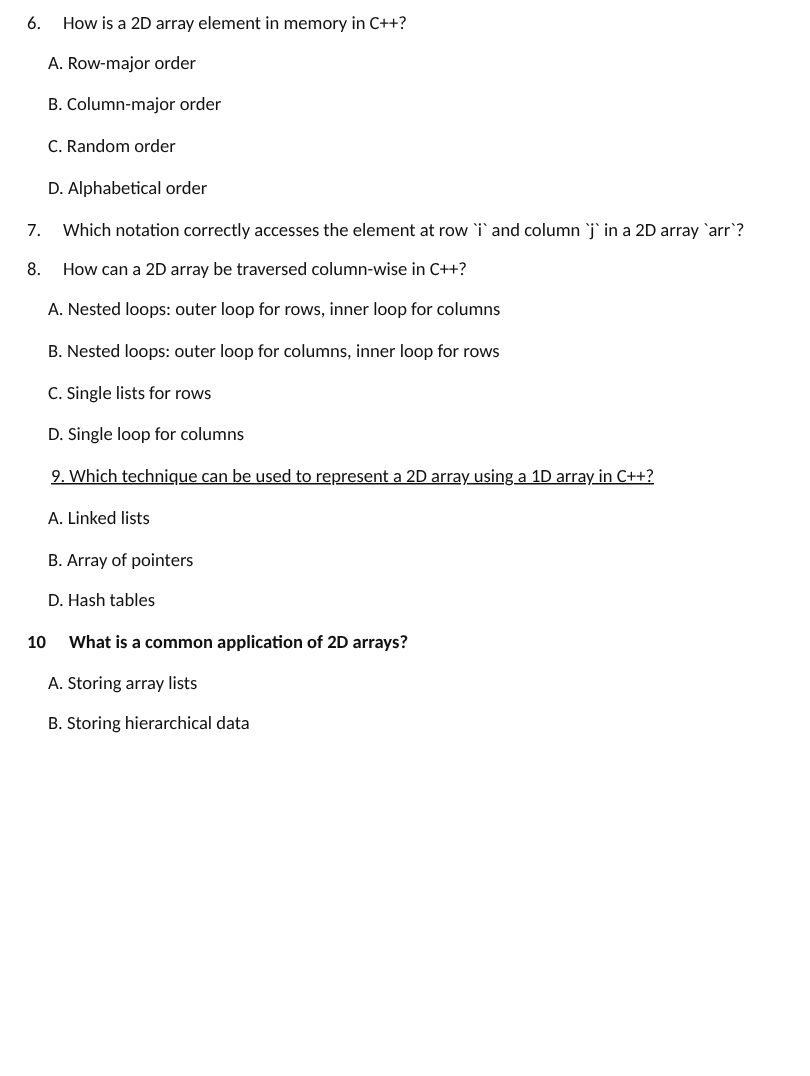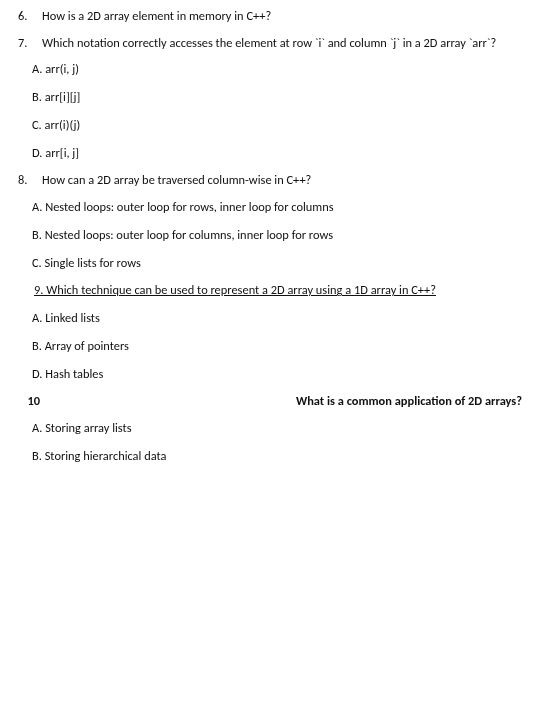--- a/index.html
+++ b/index.html
@@ -33,54 +33,55 @@
     padding-left: 14px;
   }
   .opt {
     margin-bottom: 11px;
   }
   .opt-inner {
     margin-bottom: 11px;
     padding-left: 2px;
     text-decoration: underline;
   }
-  .bold { font-weight: 700; text-align: right; }
+  .bold { font-weight: 700; }
 </style>
 </head>
 <body>
 
 <div class="question">
   <div class="q-line">
     <span class="q-num">6.</span>
     <span class="q-text">How is a 2D array element in memory in C++?</span>
   </div>
+  <div class="options">
+    <div class="opt">A. Row-major order</div>
+    <div class="opt">B. Column-major order</div>
+    <div class="opt">C. Random order</div>
+    <div class="opt">D. Alphabetical order</div>
+  </div>
 </div>
 
 <div class="question">
   <div class="q-line">
     <span class="q-num">7.</span>
     <span class="q-text">Which notation correctly accesses the element at row `i` and column `j` in a 2D array `arr`?</span>
-  </div>
-  <div class="options">
-    <div class="opt">A. arr(i, j)</div>
-    <div class="opt">B. arr[i][j]</div>
-    <div class="opt">C. arr(i)(j)</div>
-    <div class="opt">D. arr[i, j]</div>
   </div>
 </div>
 
 <div class="question">
   <div class="q-line">
     <span class="q-num">8.</span>
     <span class="q-text">How can a 2D array be traversed column-wise in C++?</span>
   </div>
   <div class="options">
     <div class="opt">A. Nested loops: outer loop for rows, inner loop for columns</div>
     <div class="opt">B. Nested loops: outer loop for columns, inner loop for rows</div>
     <div class="opt">C. Single lists for rows</div>
+    <div class="opt">D. Single loop for columns</div>
 
     <div class="opt-inner">9. Which technique can be used to represent a 2D array using a 1D array in C++?</div>
     <div class="opt">A. Linked lists</div>
     <div class="opt">B. Array of pointers</div>
     <div class="opt">D. Hash tables</div>
   </div>
 </div>
 
 <div class="question">
   <div class="q-line bold">

